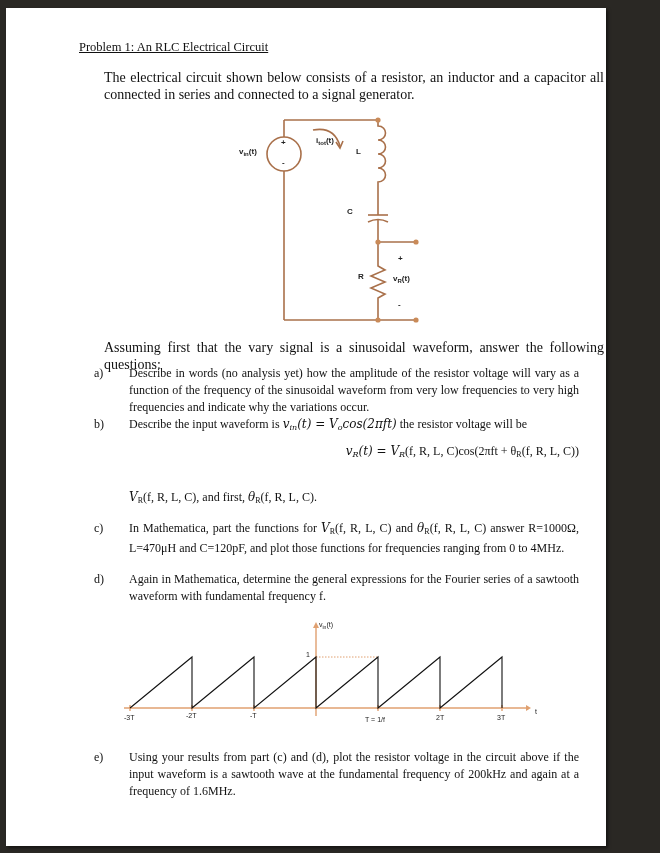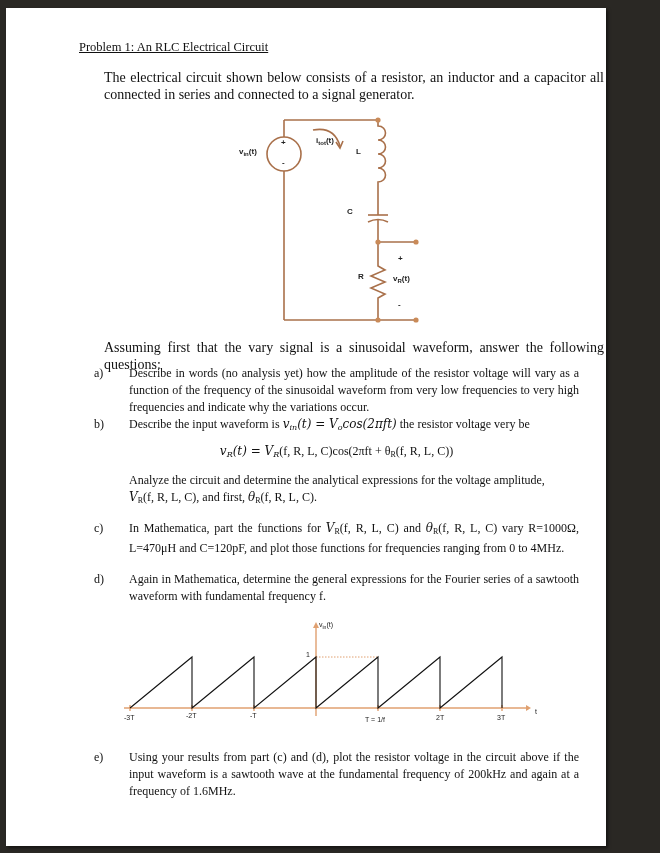--- a/index.html
+++ b/index.html
@@ -11,21 +11,21 @@
     position:absolute; left:6px; top:8px; width:600px; height:838px; background:#fff;
     box-shadow: 2px 2px 3px rgba(0,0,0,0.5);
   }
   .abs { position:absolute; }
   .title { left:73px; top:32px; font-size:12.5px; text-decoration:underline; }
   .para { left:73px; width:500px; font-size:14px; line-height:17px; text-align:justify;margin-left:25px; }
   .item { position:absolute; left:88px; width:485px; font-size:12px; line-height:17px; }
   .item .lbl { position:absolute; left:0; top:0; width:22px; }
   .item .txt { margin-left:35px; text-align:justify; }
   .eq { font-family:"DejaVu Serif", serif; font-style:italic; }
-  .eqc { left:88px; width:485px; text-align:center; font-size:12px; }
+  .eqc { left:88px; width:485px; text-align:right; font-size:12px; }
   sub { font-size:8px; vertical-align:-2px; }
   .cl { font-family:"Liberation Sans", sans-serif; font-size:8px; color:#222; font-weight:bold; }
   .cl sub { font-size:6px; }
   .gl { font-family:"Liberation Sans", sans-serif; font-size:7px; color:#222; }
   .gl sub { font-size:5px; }
   svg { position:absolute; left:0; top:0; }
 </style>
 </head>
 <body>
 
@@ -83,32 +83,32 @@
 
   <div class="abs para" style="top:331px;">Assuming first that the vary signal is a sinusoidal waveform, answer the following questions:</div>
 
   <div class="item" style="top:357px;">
     <span class="lbl">a)</span>
     <div class="txt">Describe in words (no analysis yet) how the amplitude of the resistor voltage will vary as a function of the frequency of the sinusoidal waveform from very low frequencies to very high frequencies and indicate why the variations occur.</div>
   </div>
 
   <div class="item" style="top:408px;">
     <span class="lbl">b)</span>
-    <div class="txt"><span>Describe the input waveform is </span><span class="eq"><span>v</span><sub>in</sub><span>(t) = V</span><sub>o</sub><span>cos(2πft)</span></span><span> the resistor voltage very be</span></div>
+    <div class="txt"><span>Describe the input waveform is </span><span class="eq"><span>v</span><sub>in</sub><span>(t) = V</span><sub>o</sub><span>cos(2πft)</span></span><span> the resistor voltage will be</span></div>
   </div>
 
   <div class="abs eqc" style="top:436px;"><span class="eq"><span>v</span><sub>R</sub><span>(t) = V</span><sub>R</sub></span><span>(f, R, L, C)cos(2πft + θ</span><sub>R</sub><span>(f, R, L, C))</span></div>
 
   <div class="item" style="top:464px;">
-    <div class="txt"><span>Analyze the circuit and determine the analytical expressions for the voltage amplitude,</span><br><span class="eq">V</span><sub>R</sub><span>(f, R, L, C), and first, </span><span class="eq">θ</span><sub>R</sub><span>(f, R, L, C).</span></div>
+    <div class="txt"><br><span class="eq">V</span><sub>R</sub><span>(f, R, L, C), and first, </span><span class="eq">θ</span><sub>R</sub><span>(f, R, L, C).</span></div>
   </div>
 
   <div class="item" style="top:512px;">
     <span class="lbl">c)</span>
-    <div class="txt"><span>In Mathematica, part the functions for </span><span class="eq">V</span><sub>R</sub><span>(f, R, L, C) and </span><span class="eq">θ</span><sub>R</sub><span>(f, R, L, C) vary R=1000Ω,</span> <span>L=470μH and C=120pF, and plot those functions for frequencies ranging from 0 to 4MHz.</span></div>
+    <div class="txt"><span>In Mathematica, part the functions for </span><span class="eq">V</span><sub>R</sub><span>(f, R, L, C) and </span><span class="eq">θ</span><sub>R</sub><span>(f, R, L, C) answer R=1000Ω,</span> <span>L=470μH and C=120pF, and plot those functions for frequencies ranging from 0 to 4MHz.</span></div>
   </div>
 
   <div class="item" style="top:563px;">
     <span class="lbl">d)</span>
     <div class="txt">Again in Mathematica, determine the general expressions for the Fourier series of a sawtooth waveform with fundamental frequency f.</div>
   </div>
 
   <svg width="646" height="838">
     <g stroke="#e0a070" stroke-width="1.4" fill="none">
       <line x1="118" y1="700" x2="520" y2="700"></line>

